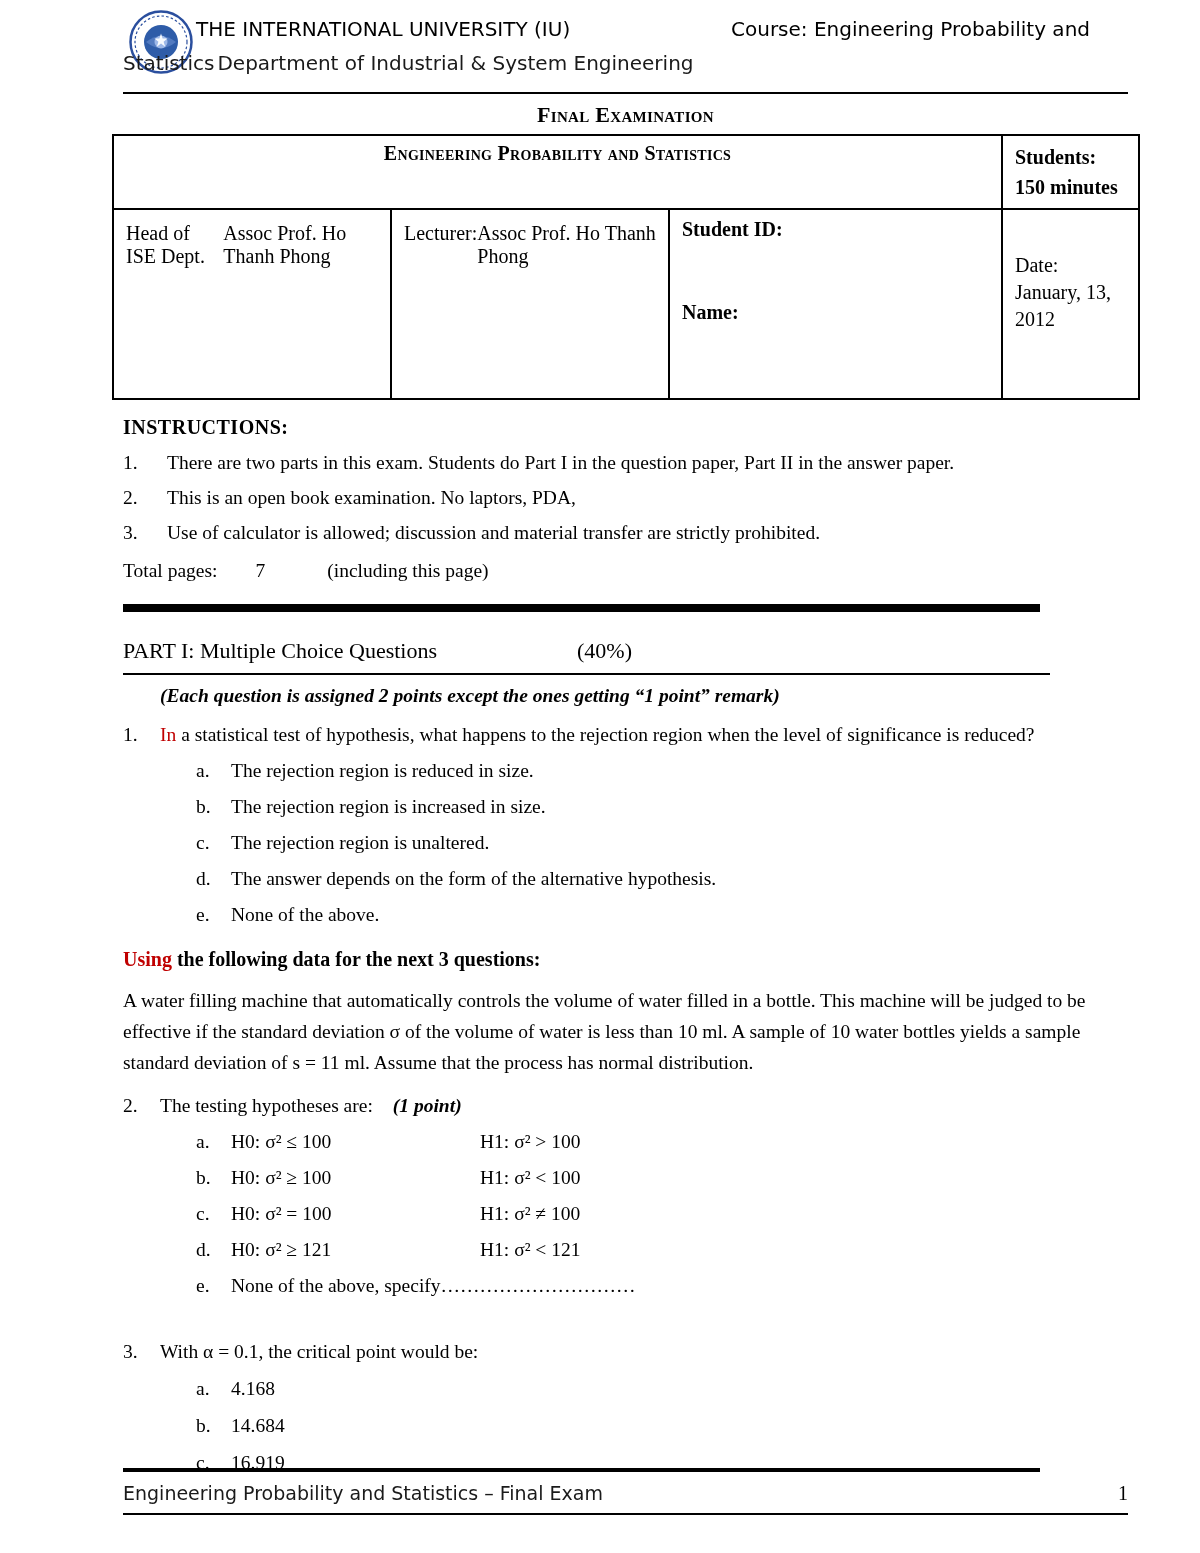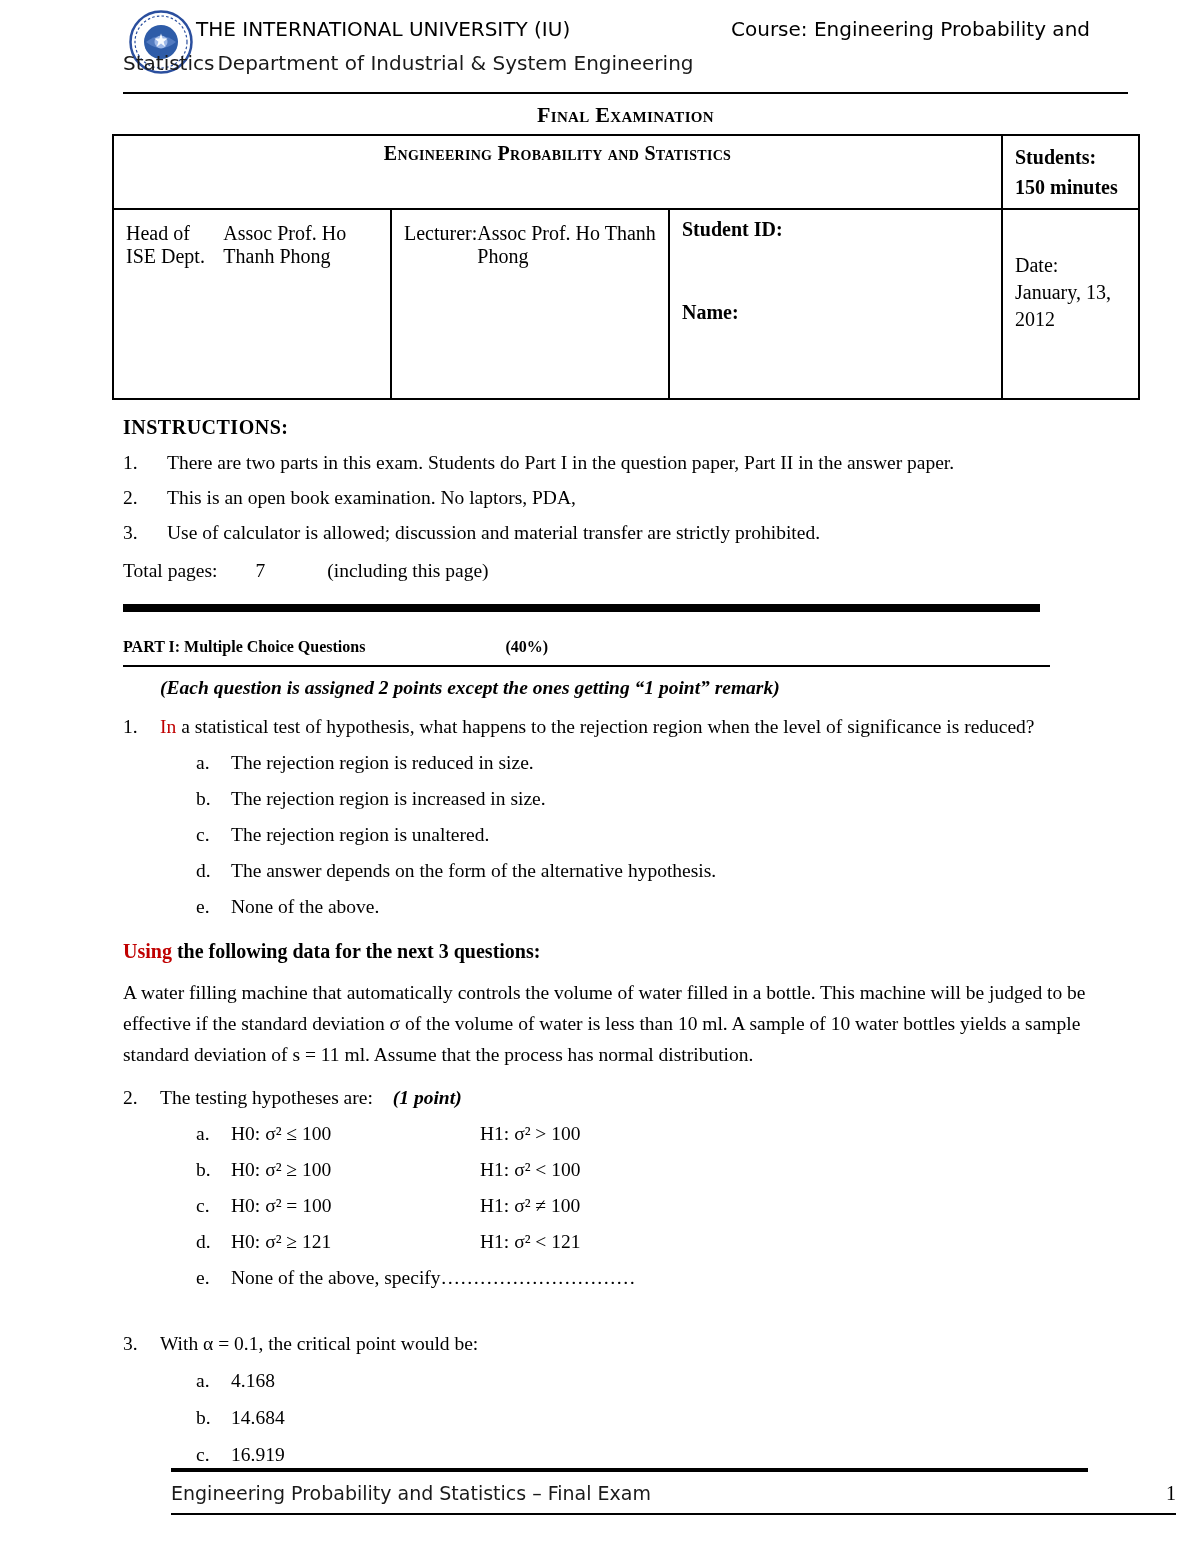--- a/index.html
+++ b/index.html
@@ -39,41 +39,41 @@
   
   .inst-heading { font-weight: 700; font-size: 20px; letter-spacing: .5px; margin-top: 16px; }
   .inst-row { display: flex; margin-top: 13px; font-size: 19.5px; }
   .inst-num { width: 44px; flex: none; }
   .total-row { display: flex; margin-top: 16px; font-size: 19.5px; }
   .total-row .tp-val { margin-left: 38px; }
   .total-row .tp-note { margin-left: 62px; }
   .divider-bar { width: 917px; height: 8px; background: #000; margin-top: 22px; }
 
   
-  .part1-heading { display: flex; font-size: 16px; font-weight: 700; border-bottom: 2px solid #000; width: 927px; padding-bottom: 9px; margin-top: 26px; }
+  .part1-heading { display: flex; font-size: 22px; font-weight: 400; border-bottom: 2px solid #000; width: 927px; padding-bottom: 9px; margin-top: 26px; }
   .part1-heading .weight { margin-left: 140px; }
   .part1-note { font-weight: 700; font-style: italic; font-size: 19.5px; margin: 10px 0 0 37px; }
 
   .q-row { display: flex; margin-top: 17px; font-size: 19.5px; }
   .q-row.q3 { margin-top: 44px; }
   .q-num { width: 37px; flex: none; }
   .nowrap { white-space: nowrap; }
   .red { color: #c00000; }
   .opt-row { display: flex; margin-left: 73px; margin-top: 14px; font-size: 19.5px; }
   .opt-row.q3opt { margin-top: 15px; }
   .opt-letter { width: 35px; flex: none; }
 
   .using-heading { margin-top: 22px; font-weight: 700; font-size: 20px; }
   .data-para { margin: 14px 0 0 0; font-size: 19.5px; line-height: 31px; }
   .q2-note { font-weight: 700; font-style: italic; margin-left: 20px; }
   .opt2-row { display: flex; margin-left: 73px; margin-top: 14px; font-size: 19.5px; }
   .opt2-row .h0 { width: 249px; flex: none; }
 
   
-  .footer { position: absolute; left: 123px; top: 1468px; width: 1005px; margin-left: 48px; }
+  .footer { position: absolute; left: 123px; top: 1468px; width: 1005px; }
   .footer-bar { width: 917px; height: 4px; background: #000; }
   .footer-row { display: flex; justify-content: space-between; align-items: baseline; margin-top: 10px; }
   .f-left { font-family: "DejaVu Sans", "Liberation Sans", sans-serif; font-size: 19px; color:#1a1a1a; }
   .f-page { font-size: 20px; }
   .footer-rule { border-top: 2px solid #000; margin-top: 8px; }
 </style>
 </head>
 <body>
 
 <div class="page">

